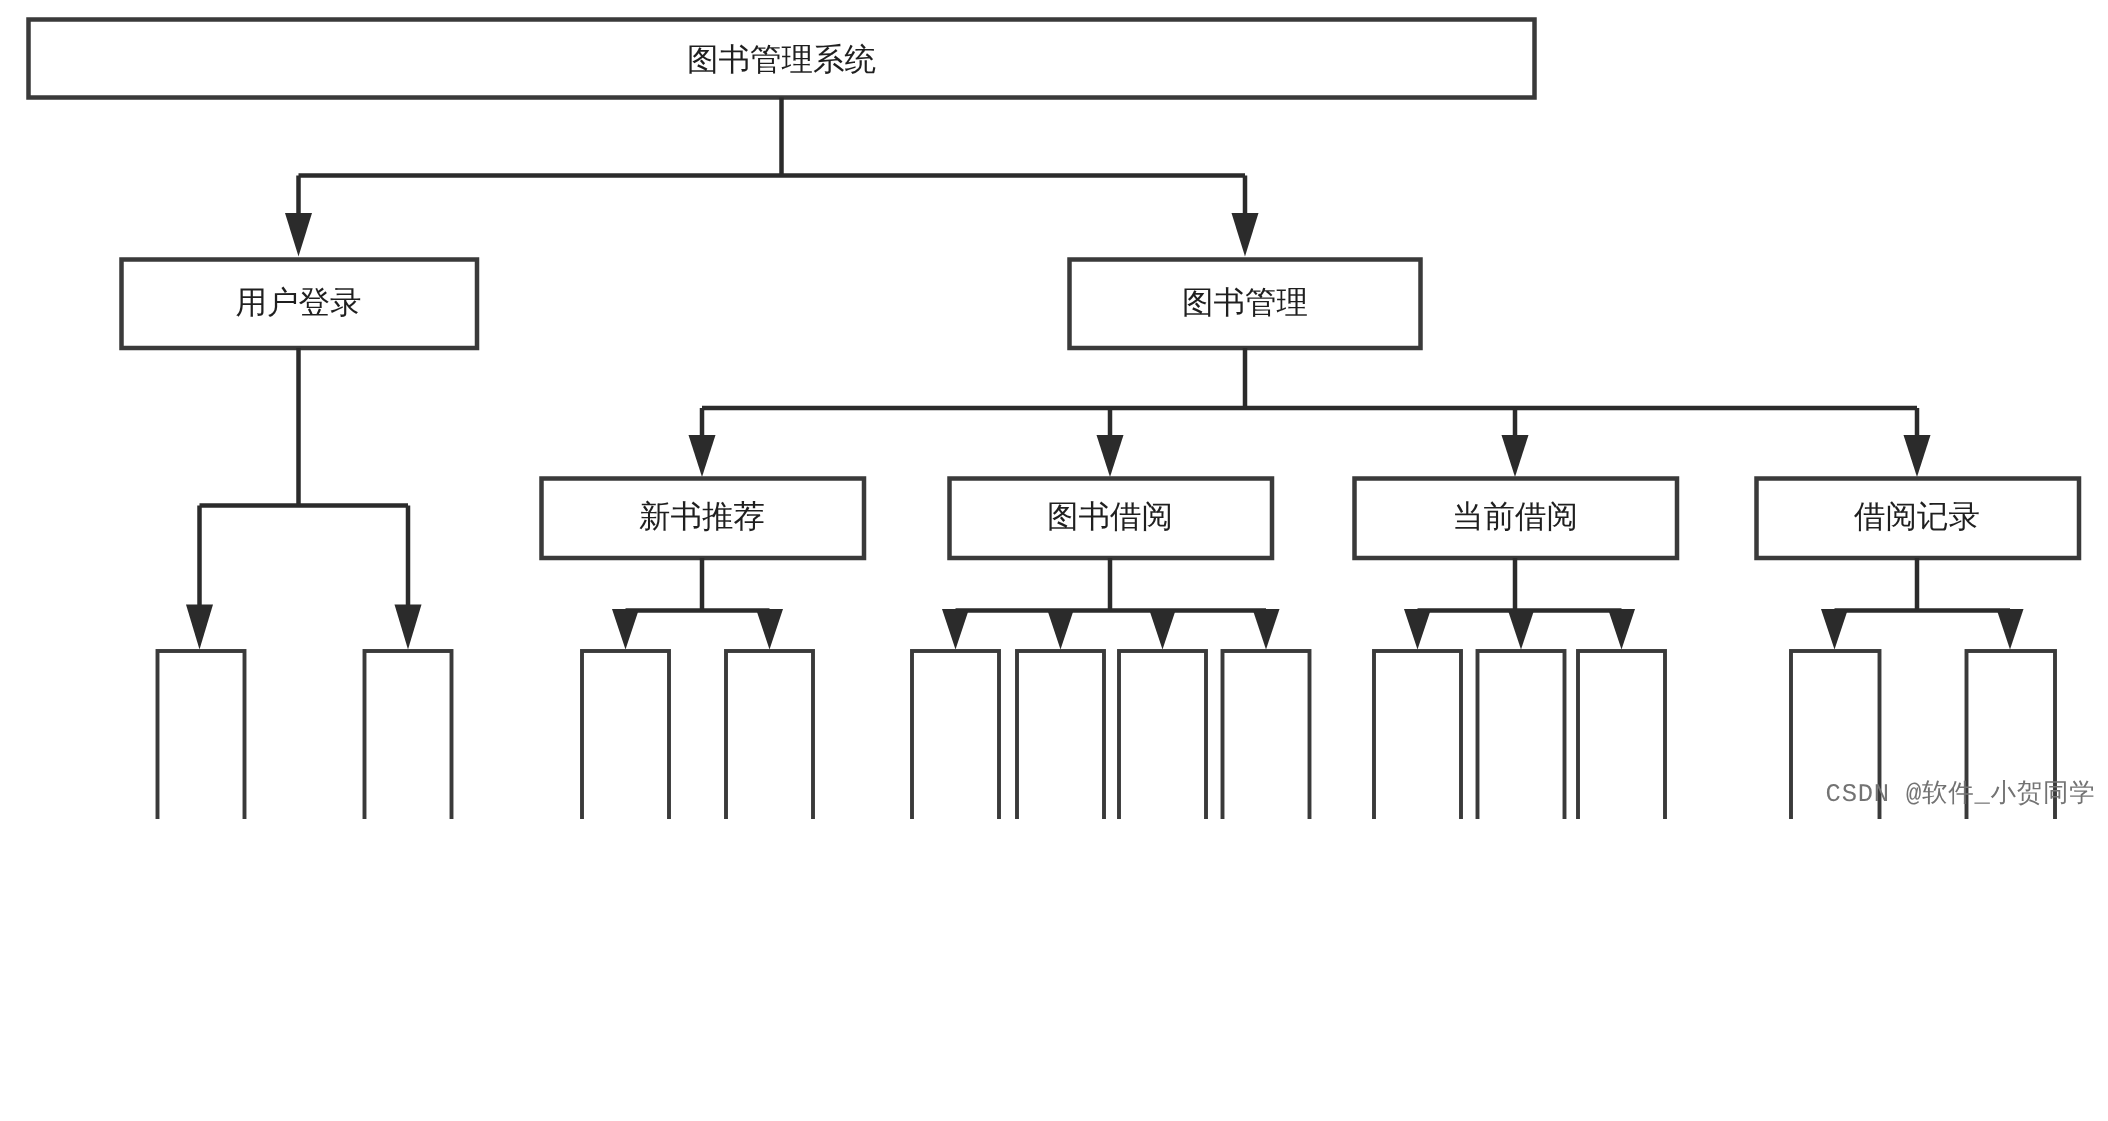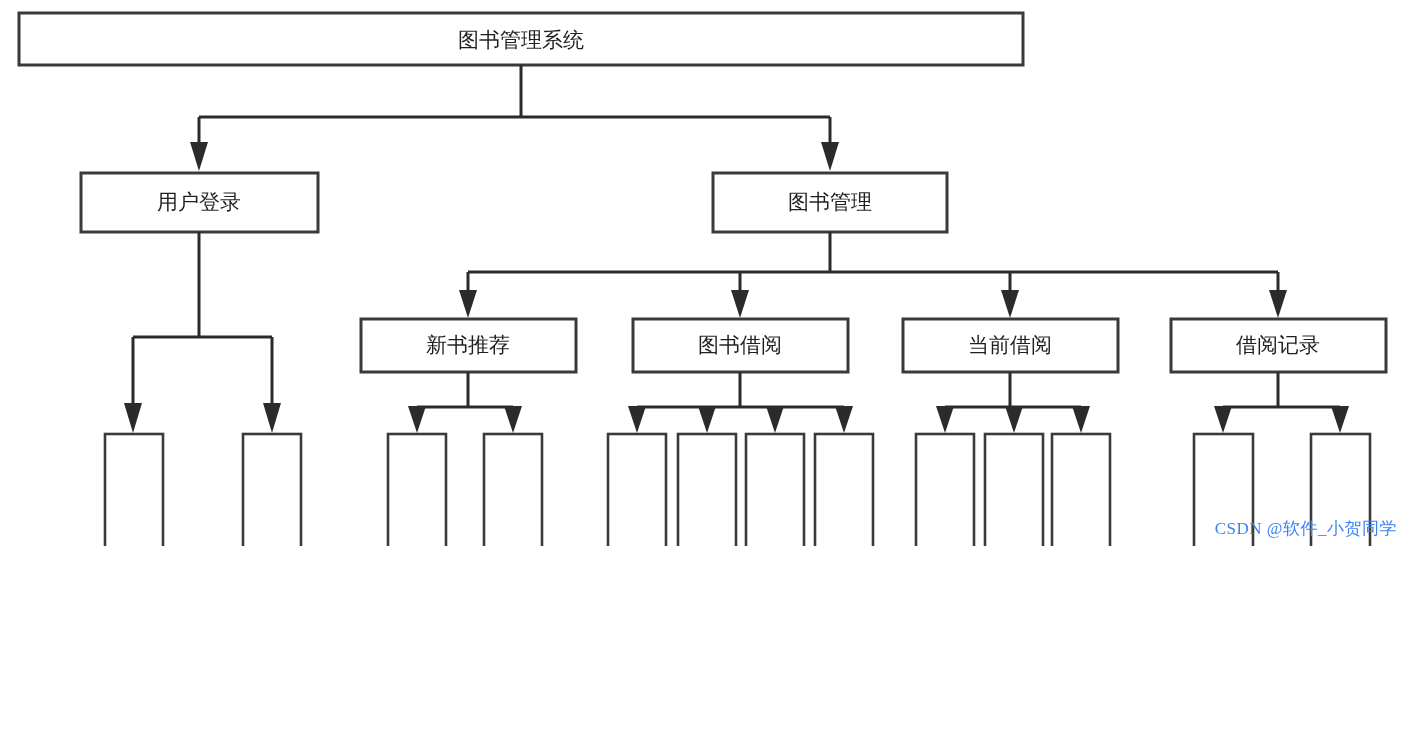--- a/index.html
+++ b/index.html
@@ -64,23 +64,23 @@
     white-space: nowrap;
     display: flex;
     align-items: center;
     justify-content: center;
     pointer-events: none;
   }
   .watermark {
     position: absolute;
     right: 8px;
     bottom: 6px;
-    font-family: Liberation Serif, serif;
+    font-family: Liberation Mono, monospace;
     font-size: 17px;
-    color: #3b82f6;
+    color: #737373;
     white-space: nowrap;
     letter-spacing: 0.5px;
   }
 </style>
 </head>
 <body>
 
 <div id="diagram-root">
 
   <svg id="flow-svg" viewBox="0 0 1405 747">

